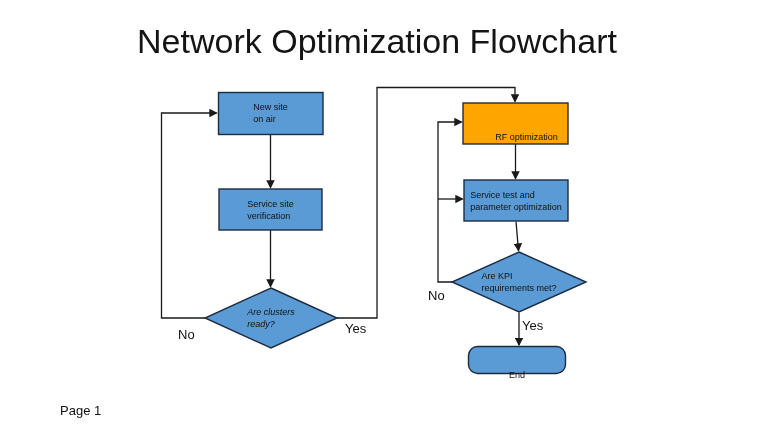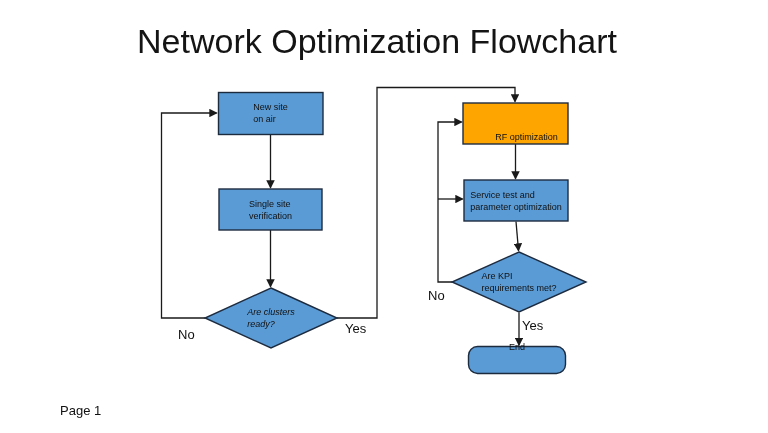--- a/index.html
+++ b/index.html
@@ -86,30 +86,30 @@
     <rect class="shape-process" x="219" y="189" width="103" height="41"></rect>
     <polygon class="shape-process" points="271,288 337,318 271,348 205,318"></polygon>
     <rect class="shape-accent" x="463" y="103" width="105" height="41"></rect>
     <rect class="shape-process" x="464" y="180" width="104" height="41"></rect>
     <polygon class="shape-process" points="519,252 586,282 519,312 452,282"></polygon>
     <rect class="shape-process" x="468.5" y="346.5" width="97" height="27" rx="9"></rect>
   </svg>
 
   <div class="node-label" style="left:270.5px; top:113px;">New site
 on air</div>
-  <div class="node-label" style="left:270.5px; top:209.5px;">Single site
+  <div class="node-label" style="left:270.5px; top:209.5px;">Service site
 verification</div>
   <div class="node-label" style="left:271px; top:318px;font-style:italic;">Are clusters
 ready?</div>
   <div class="node-label" style="left:515.5px; top:137px;margin-left:11px;">RF optimization</div>
   <div class="node-label" style="left:519px; top:282px;">Are KPI
 requirements met?</div>
   <div class="node-label" style="left:516px; top:200.5px;">Service test and
 parameter optimization</div>
-  <div class="node-label" style="left:517px; top:347px;">End</div>
+  <div class="node-label" style="left:517px; top:375px;">End</div>
 
   <div class="edge-label" style="left:178px; top:327px;">No</div>
   <div class="edge-label" style="left:345px; top:321px;">Yes</div>
   <div class="edge-label" style="left:428px; top:288px;">No</div>
   <div class="edge-label" style="left:522px; top:318px;">Yes</div>
 
   <div class="page-label">Page 1</div>
 
 </div>
 

